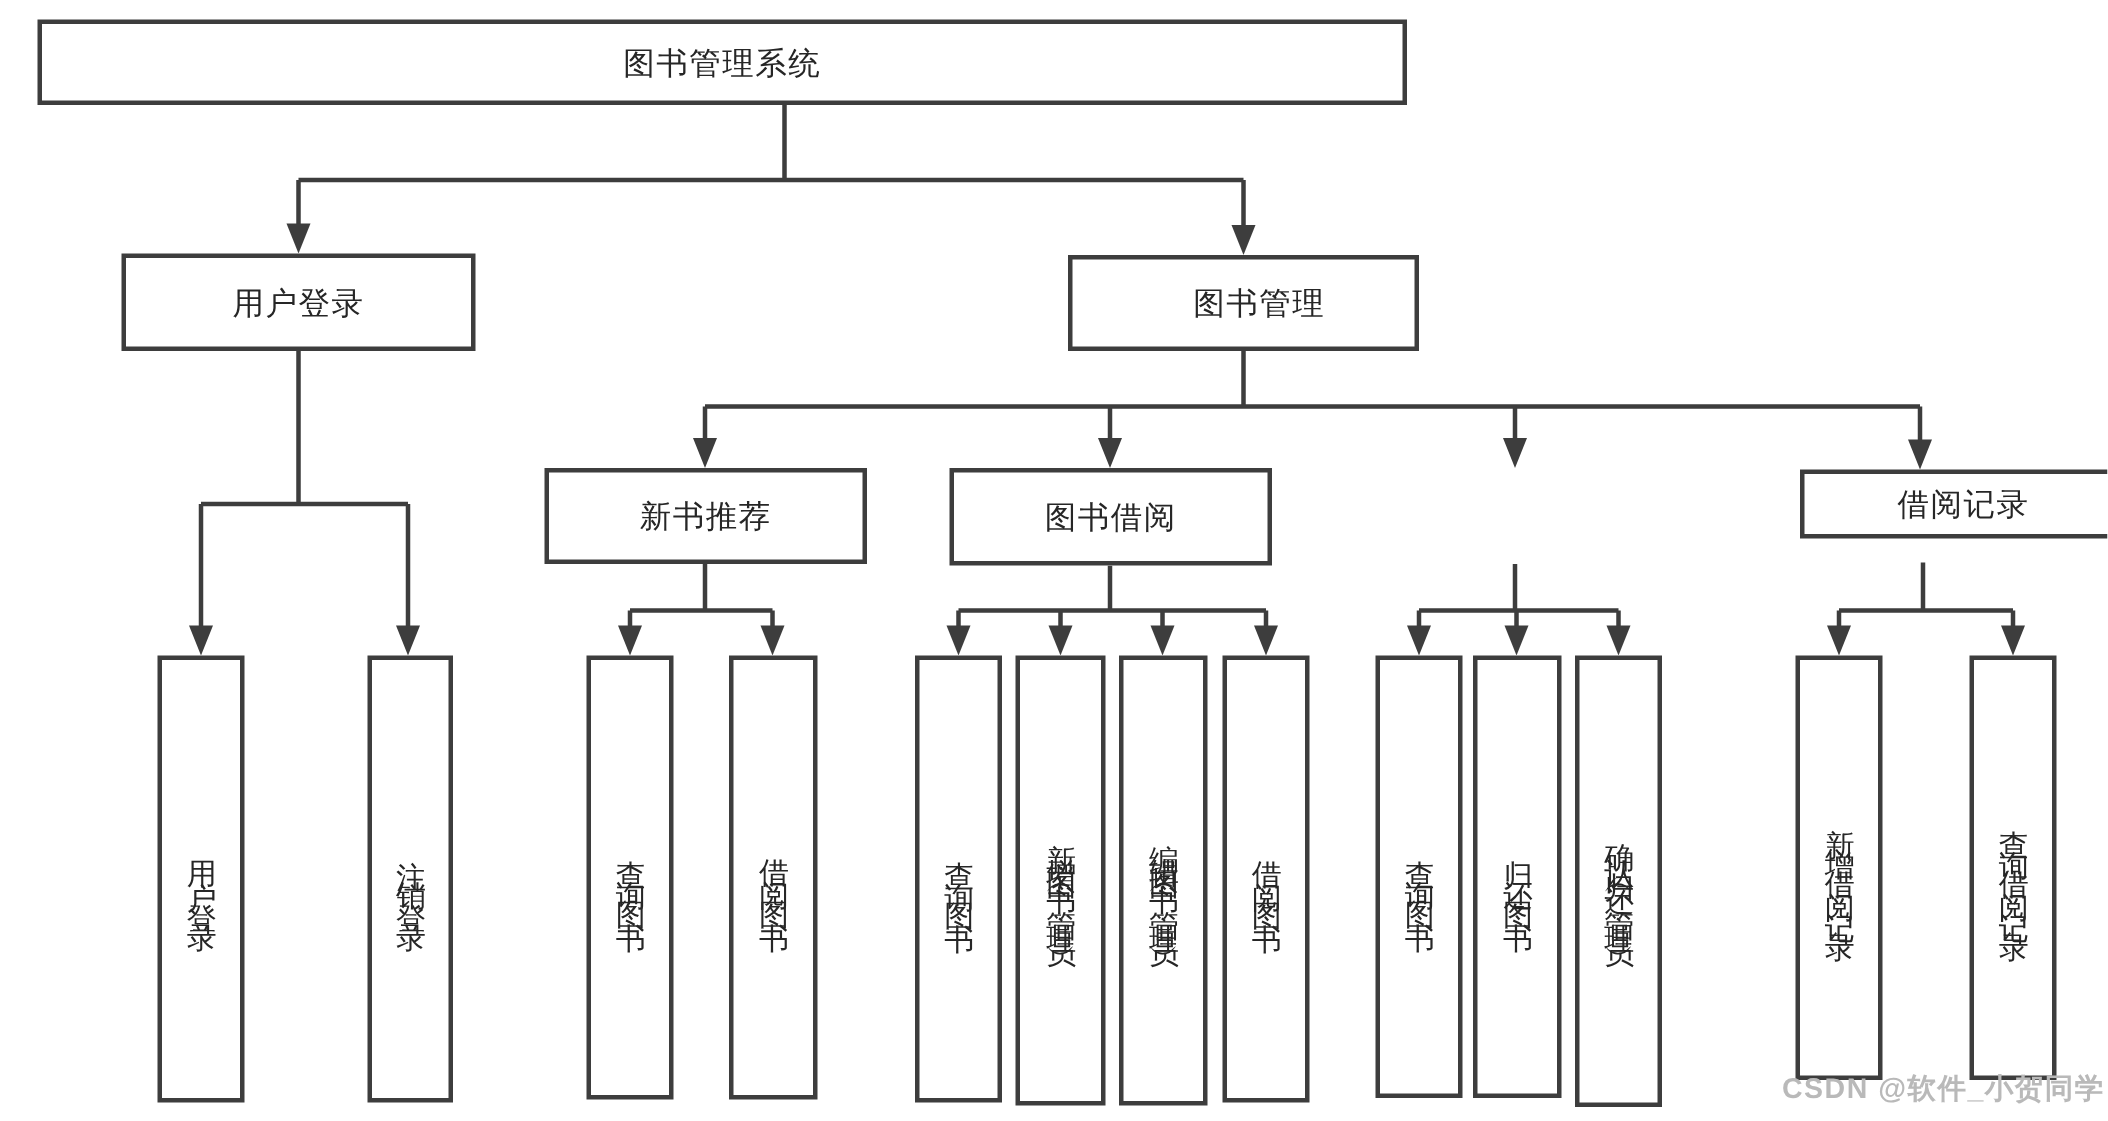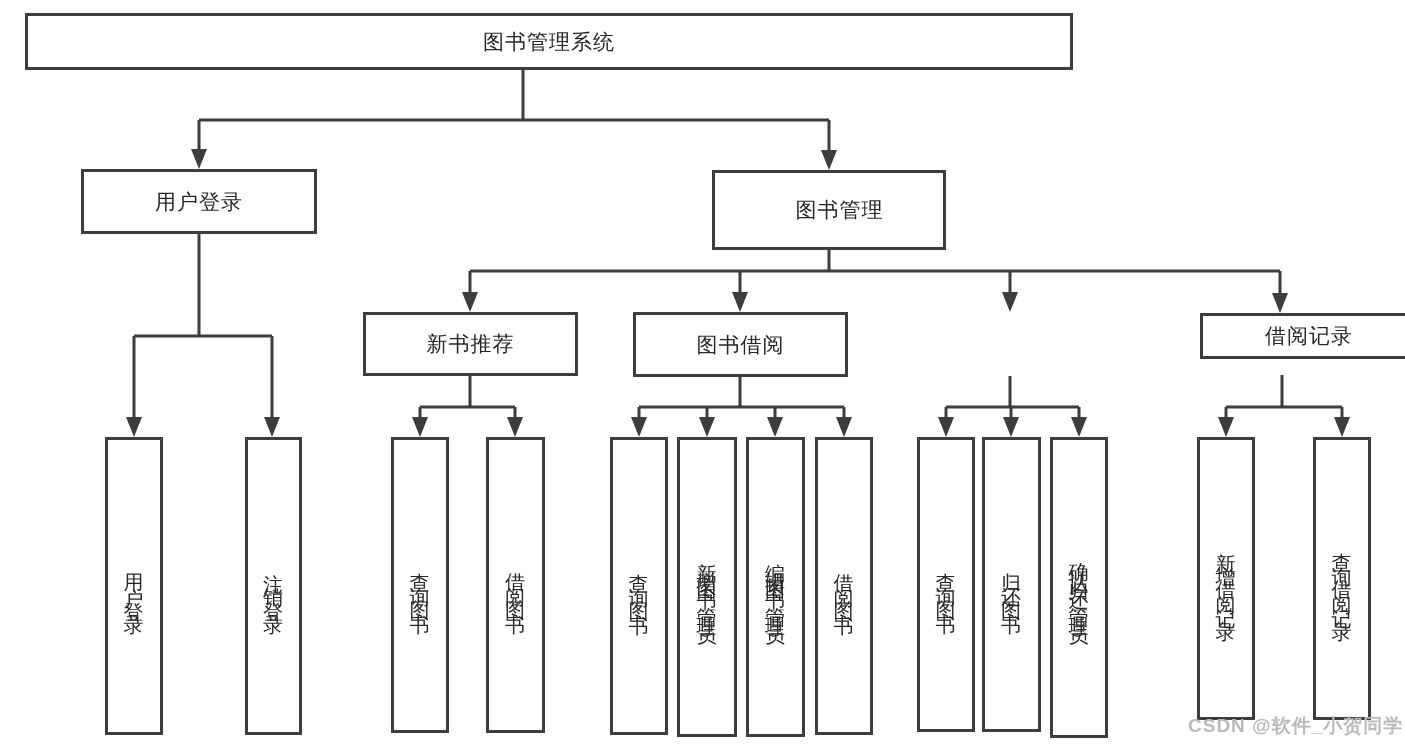--- a/index.html
+++ b/index.html
@@ -89,28 +89,28 @@
       <path d="M767,417 L783,417 L775,437 Z"></path>
       <path d="M836,417 L852,417 L844,437 Z"></path>
       <path d="M938,417 L954,417 L946,437 Z"></path>
       <path d="M1003,417 L1019,417 L1011,437 Z"></path>
       <path d="M1071,417 L1087,417 L1079,437 Z"></path>
       <path d="M1218,417 L1234,417 L1226,437 Z"></path>
       <path d="M1334,417 L1350,417 L1342,437 Z"></path>
     </g>
   </svg>
 
-  <div class="box hbox" style="left:25px; top:13px; width:1048px; height:57px;">
+  <div class="box hbox" style="left:25px; top:13px; width:913px; height:57px;">
     <span>图书管理系统</span>
   </div>
 
   <div class="box hbox" style="left:81px; top:169px; width:236px; height:65px;">
     <span>用户登录</span>
   </div>
-  <div class="box hbox" style="left:712px; top:170px; width:234px; height:80px;padding-left:21px;">
+  <div class="box hbox" style="left:712px; top:170px; width:234px; height:64px;padding-left:21px;">
     <span>图书管理</span>
   </div>
 
   <div class="box hbox" style="left:363px; top:312px; width:215px; height:64px;font-family:Liberation Serif, serif;">
     <span>新书推荐</span>
   </div>
   <div class="box hbox" style="left:633px; top:312px; width:215px; height:65px;">
     <span>图书借阅</span>
   </div>
   <div class="box hbox" style="left:1173px; top:313px; width:218px; height:46px;margin-left:27px;">

